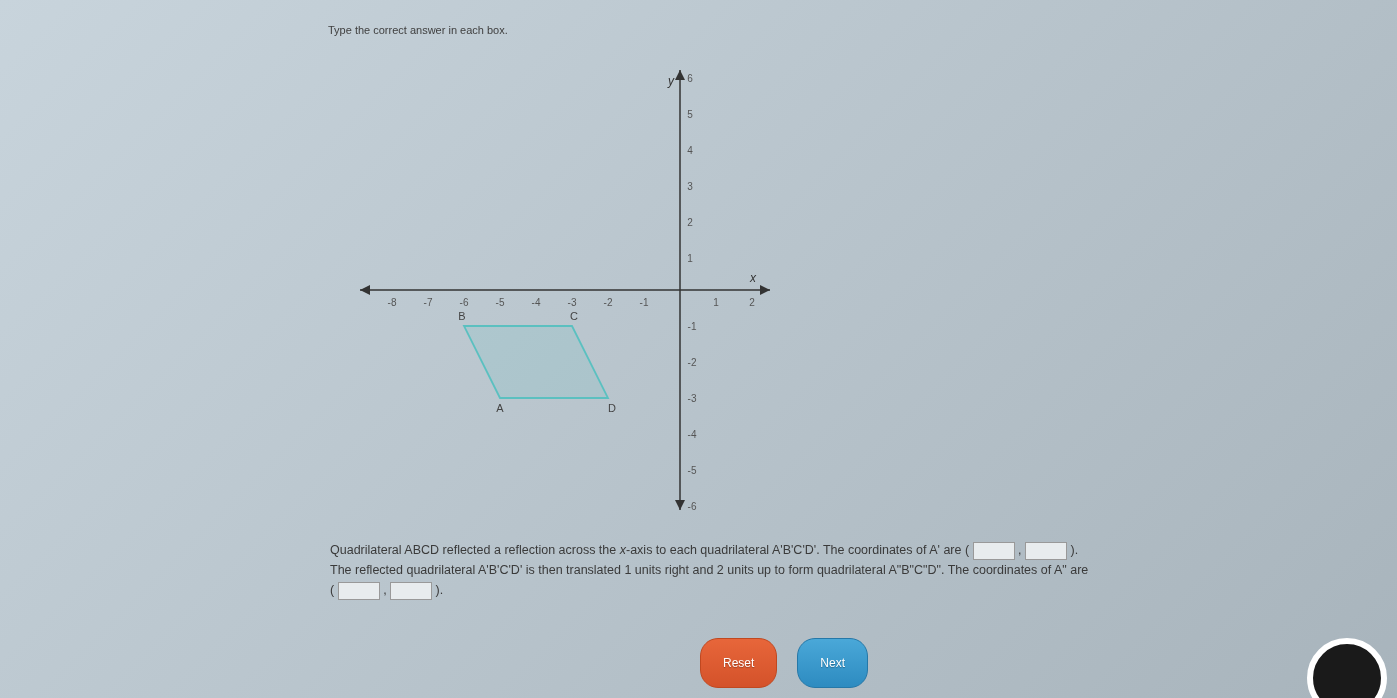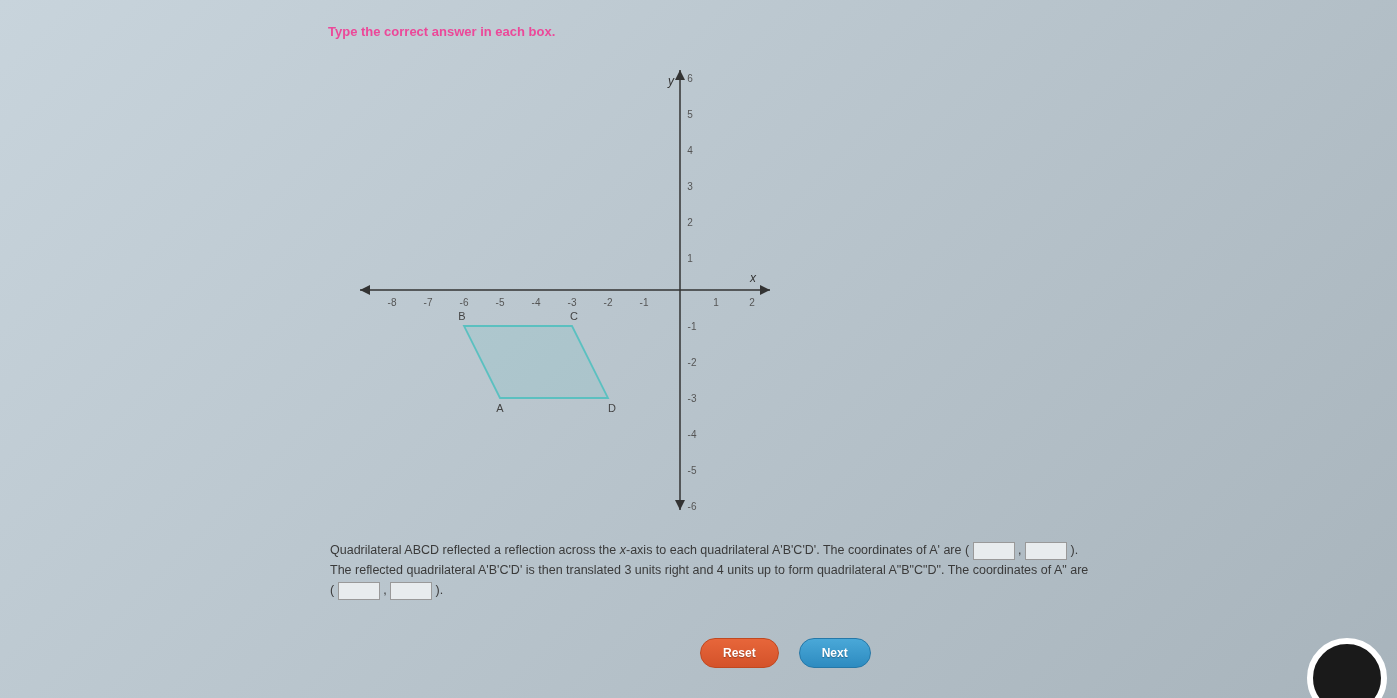--- a/index.html
+++ b/index.html
@@ -12,23 +12,22 @@
     height: 698px;
     position: relative;
     overflow: hidden;
     font-size: 12px;
     color: #333;
   }
   .instruction {
     position: absolute;
     left: 328px;
     top: 24px;
-    font-size: 13px;
-    color: #ec4899;
-    font-weight: bold;
+    font-size: 11px;
+    color: #404040;
   }
   .graph-area {
     position: absolute;
     left: 350px;
     top: 60px;
     width: 450px;
     height: 460px;
   }
   .axis-line { stroke: #333; stroke-width: 1.5; }
   .arrow { fill: #333; }
@@ -56,24 +55,24 @@
     text-align: center;
   }
   .button-row {
     position: absolute;
     left: 700px;
     top: 638px;
     display: flex;
     gap: 20px;
   }
   .btn {
-    padding: 7px 22px;
+    padding: 17px 22px;
     border-radius: 18px;
     font-size: 12px;
-    font-weight: bold;
+    font-weight: normal;
     color: #fff;
     border: none;
     cursor: pointer;
     text-shadow: 0 1px 1px rgba(0,0,0,0.3);
   }
   .btn-reset { background: linear-gradient(#e7663a, #d4522a); border:1px solid #c04820;}
   .btn-next { background: linear-gradient(#4aa8d8, #2d8bc0); border:1px solid #2578a8;}
   .corner-badge {
     position: absolute;
     right: 10px;
@@ -136,21 +135,21 @@
   <text class="vertex-label" x="262" y="352">D</text>
 </svg>
 </div>
 
 <div class="question-text">
   <span>Quadrilateral ABCD reflected a reflection across the </span><i>x</i><span>-axis to each quadrilateral A'B'C'D'. The coordinates of A' are (</span>
   <input class="answer-input" type="text" style="">
   <span> , </span>
   <input class="answer-input" type="text" style="">
   <span>).</span><br>
-  <span>The reflected quadrilateral A'B'C'D' is then translated 3 units right and 4 units up to form quadrilateral A"B"C"D". The coordinates of A" are</span><br>
+  <span>The reflected quadrilateral A'B'C'D' is then translated 1 units right and 2 units up to form quadrilateral A"B"C"D". The coordinates of A" are</span><br>
   <span>(</span>
   <input class="answer-input" type="text" style="">
   <span> , </span>
   <input class="answer-input" type="text" style="">
   <span>).</span>
 </div>
 
 <div class="button-row">
   <button class="btn btn-reset">Reset</button>
   <button class="btn btn-next">Next</button>

